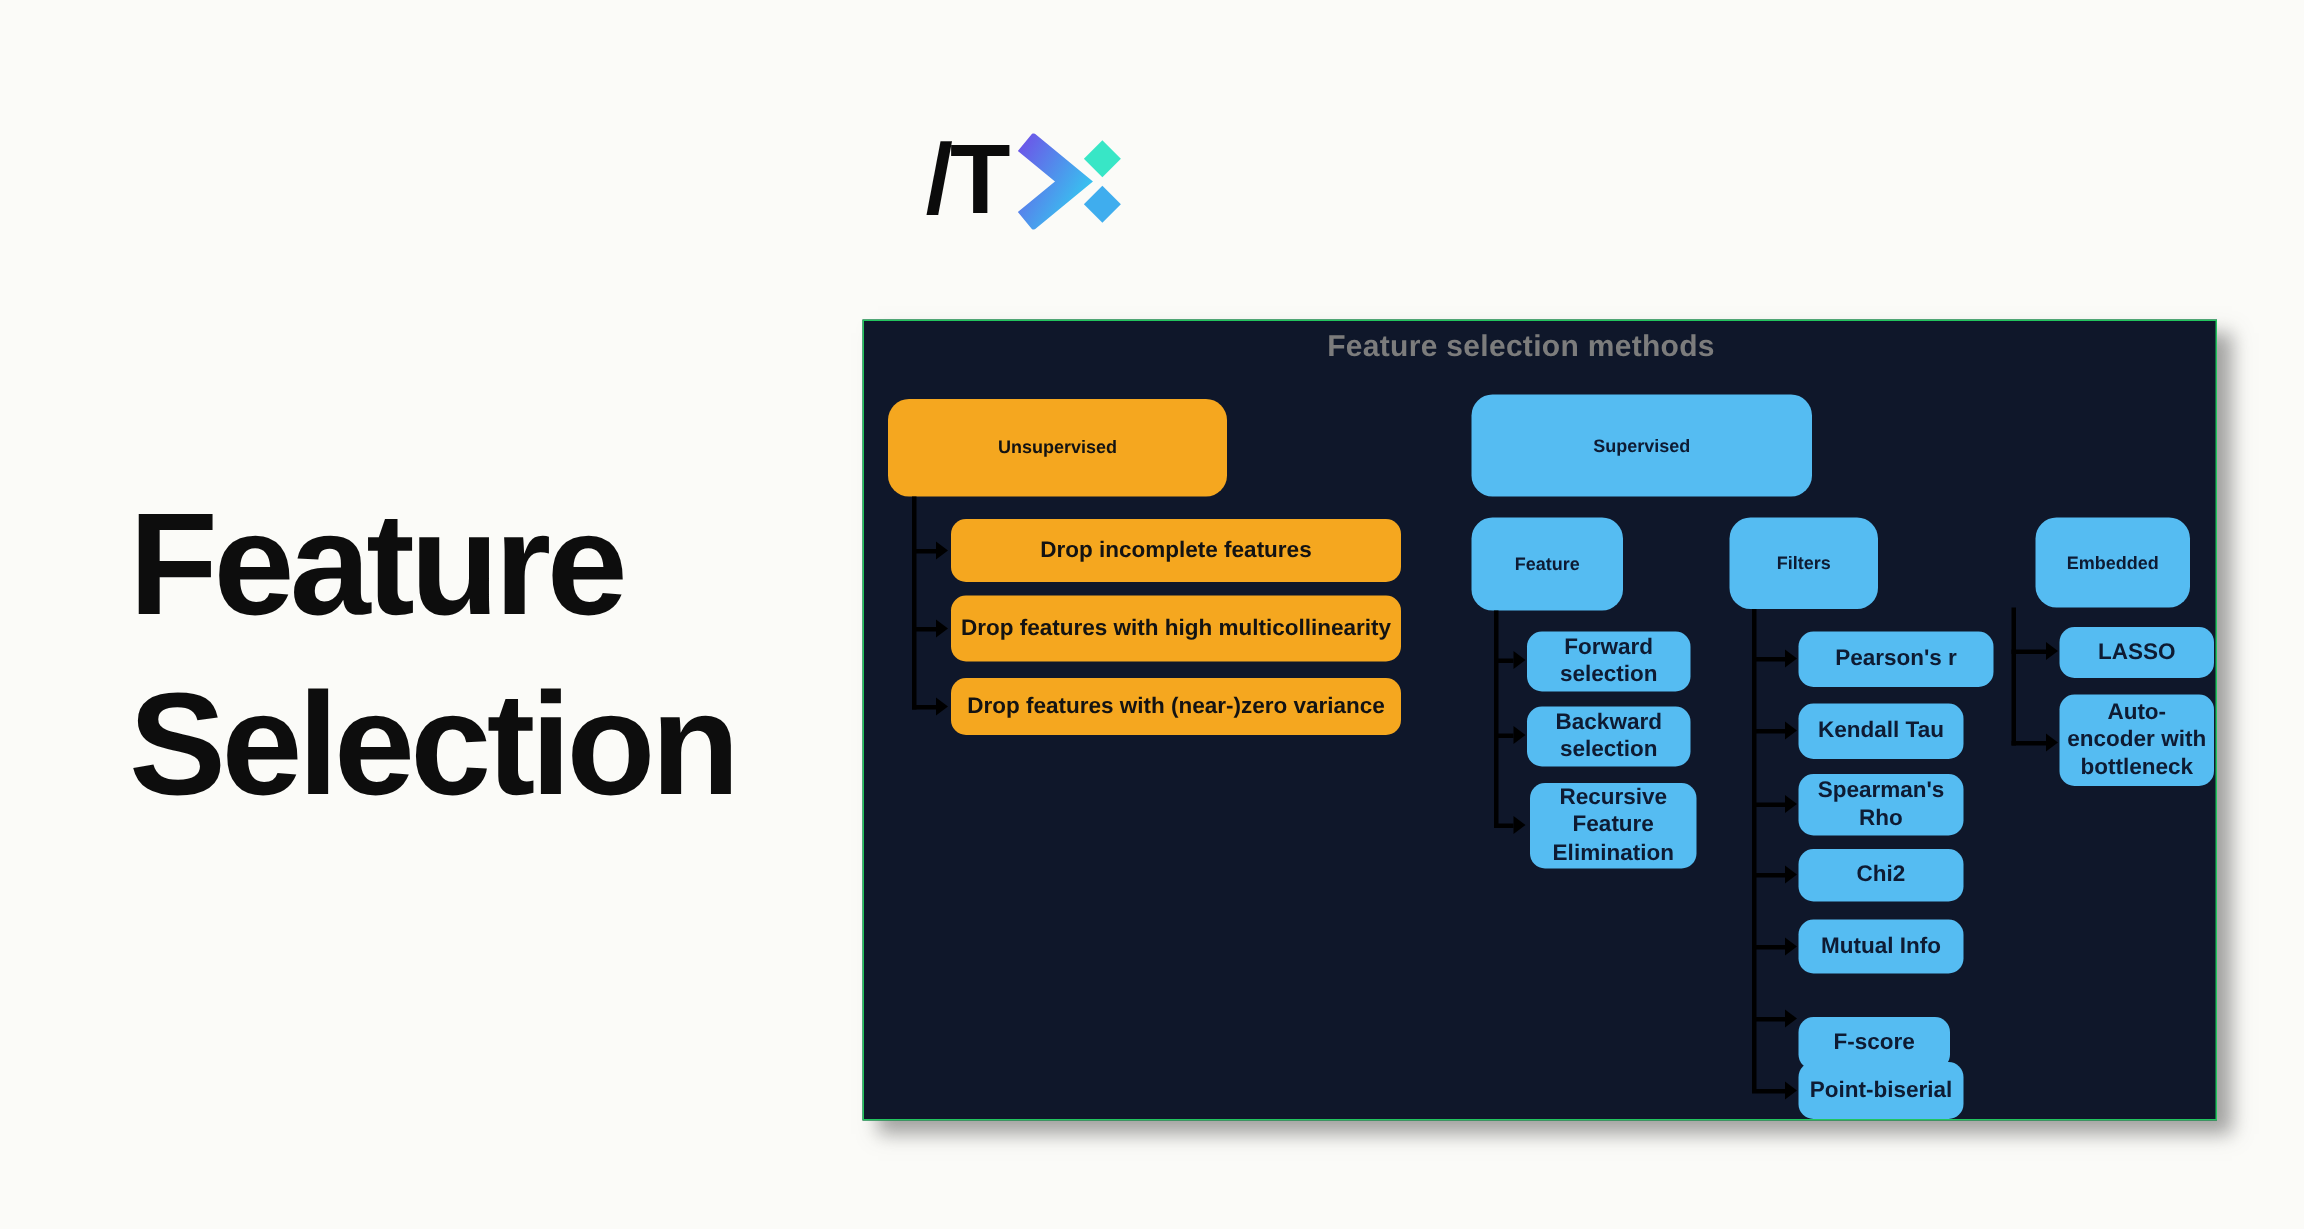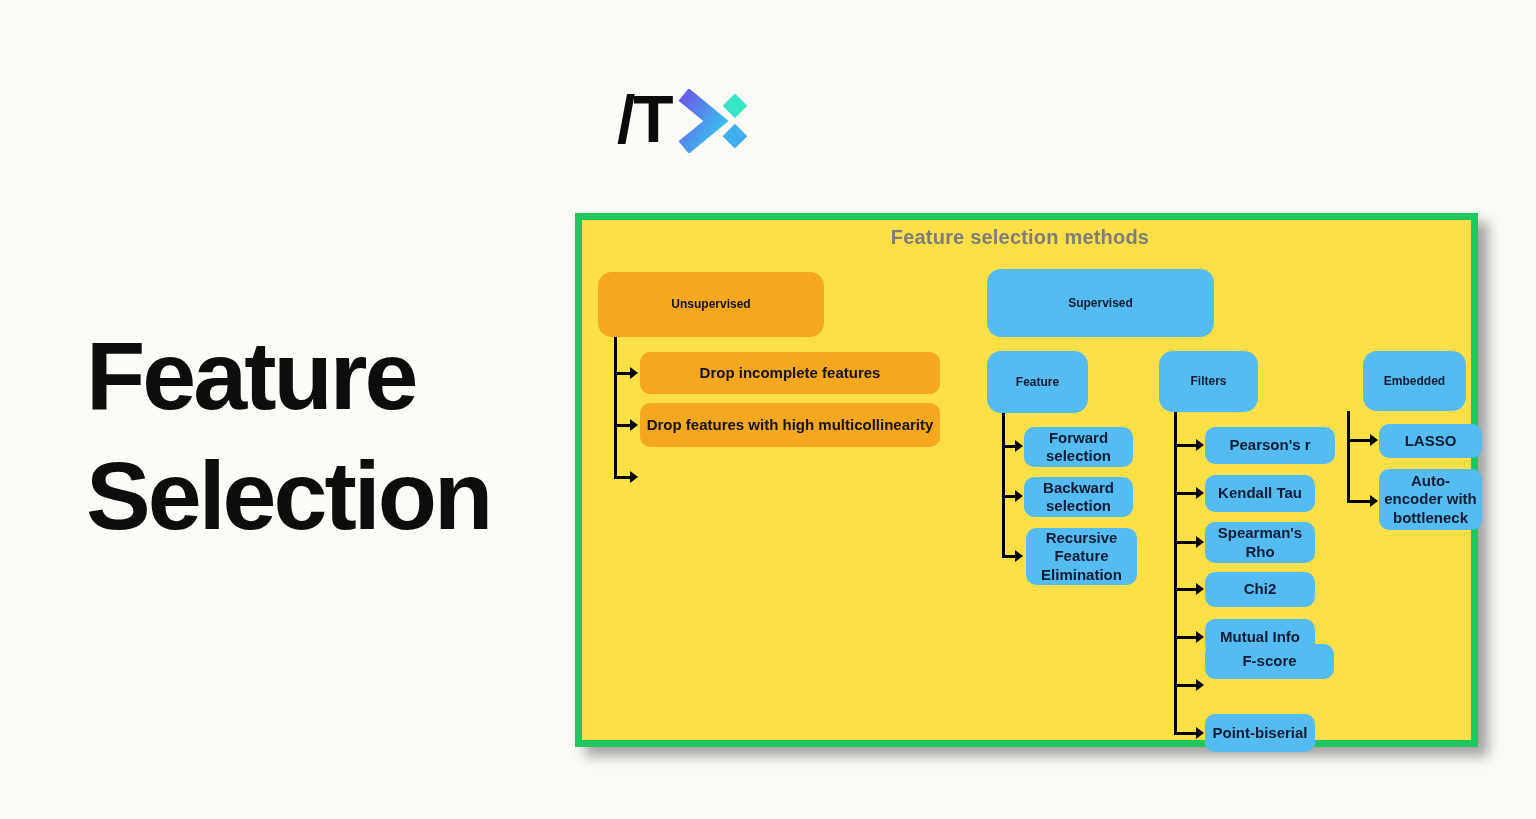--- a/index.html
+++ b/index.html
@@ -23,21 +23,21 @@
   
   .hero{
     position:absolute;left:86px;top:316px;margin:0;
     font-size:97px;font-weight:bold;letter-spacing:-3px;
     line-height:120px;color:#0d0d0d;
   }
   .hero span{display:block;}
   
   .panel{
     position:absolute;left:575px;top:213px;width:903px;height:534px;
-    background:#fde047;border:7px solid #22c55e;box-sizing:border-box;
+    background:#0f172a;border:1px solid #22c55e;box-sizing:border-box;
     box-shadow:10px 9px 12px rgba(90,90,90,0.55);
   }
   .panel-title{
     position:absolute;left:0;top:6px;width:876px;text-align:center;
     font-size:20px;font-weight:bold;color:#7c7c7c;letter-spacing:0.2px;
   }
   .box{
     position:absolute;display:flex;align-items:center;justify-content:center;
     text-align:center;font-weight:bold;font-size:15px;line-height:1.22;
     border-radius:10px;box-sizing:border-box;padding:2px 5px;color:#131313;
@@ -82,20 +82,21 @@
 
     <div class="box orange parent" style="left:16px;top:52px;width:226px;height:65px;">Unsupervised</div>
 
     <div class="vline" style="left:32px;top:117px;height:142px;"></div>
     <div class="arrow" style="left:32px;top:152px;width:16px;"></div>
     <div class="arrow" style="left:32px;top:204px;width:16px;"></div>
     <div class="arrow" style="left:32px;top:256px;width:16px;"></div>
 
     <div class="box orange" style="left:58px;top:132px;width:300px;height:42px;">Drop incomplete features</div>
     <div class="box orange" style="left:58px;top:183px;width:300px;height:44px;">Drop features with high multicollinearity</div>
+    <div class="box orange" style="left:58px;top:238px;width:300px;height:38px;">Drop features with (near-)zero variance</div>
 
     <div class="box blue parent" style="left:405px;top:49px;width:227px;height:68px;">Supervised</div>
 
     <div class="box blue parent" style="left:405px;top:131px;width:101px;height:62px;">Feature</div>
     <div class="vline" style="left:420px;top:193px;height:145px;"></div>
     <div class="arrow" style="left:420px;top:225px;width:13px;"></div>
     <div class="arrow" style="left:420px;top:275px;width:13px;"></div>
     <div class="arrow" style="left:420px;top:335px;width:13px;"></div>
     <div class="box blue" style="left:442px;top:207px;width:109px;height:40px;">Forward selection</div>
     <div class="box blue" style="left:442px;top:257px;width:109px;height:40px;">Backward selection</div>
@@ -108,21 +109,21 @@
     <div class="arrow" style="left:592px;top:321px;width:22px;"></div>
     <div class="arrow" style="left:592px;top:368px;width:22px;"></div>
     <div class="arrow" style="left:592px;top:416px;width:22px;"></div>
     <div class="arrow" style="left:592px;top:464px;width:22px;"></div>
     <div class="arrow" style="left:592px;top:512px;width:22px;"></div>
     <div class="box blue" style="left:623px;top:207px;width:130px;height:37px;">Pearson's r</div>
     <div class="box blue" style="left:623px;top:255px;width:110px;height:37px;">Kendall Tau</div>
     <div class="box blue" style="left:623px;top:302px;width:110px;height:41px;">Spearman's Rho</div>
     <div class="box blue" style="left:623px;top:352px;width:110px;height:35px;">Chi2</div>
     <div class="box blue" style="left:623px;top:399px;width:110px;height:36px;">Mutual Info</div>
-    <div class="box blue" style="left:623px;top:424px;width:129px;height:35px;">F-score</div>
+    <div class="box blue" style="left:623px;top:464px;width:101px;height:35px;">F-score</div>
     <div class="box blue" style="left:623px;top:494px;width:110px;height:38px;">Point-biserial</div>
 
     <div class="box blue parent" style="left:750px;top:131px;width:103px;height:60px;margin-left:31px;">Embedded</div>
     <div class="vline" style="left:765px;top:191px;height:92px;"></div>
     <div class="arrow" style="left:765px;top:219px;width:23px;"></div>
     <div class="arrow" style="left:765px;top:280px;width:23px;"></div>
     <div class="box blue" style="left:797px;top:204px;width:103px;height:34px;">LASSO</div>
     <div class="box blue" style="left:797px;top:249px;width:103px;height:61px;">Auto-encoder with bottleneck</div>
 
   </div>

